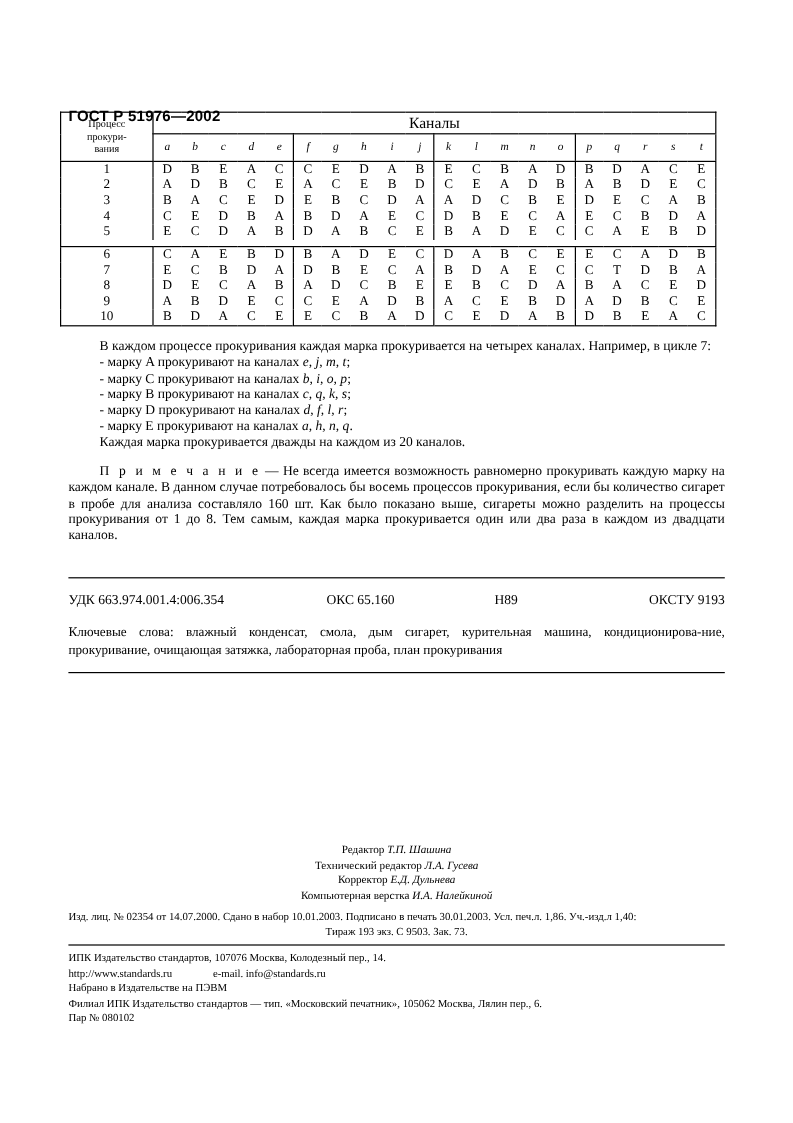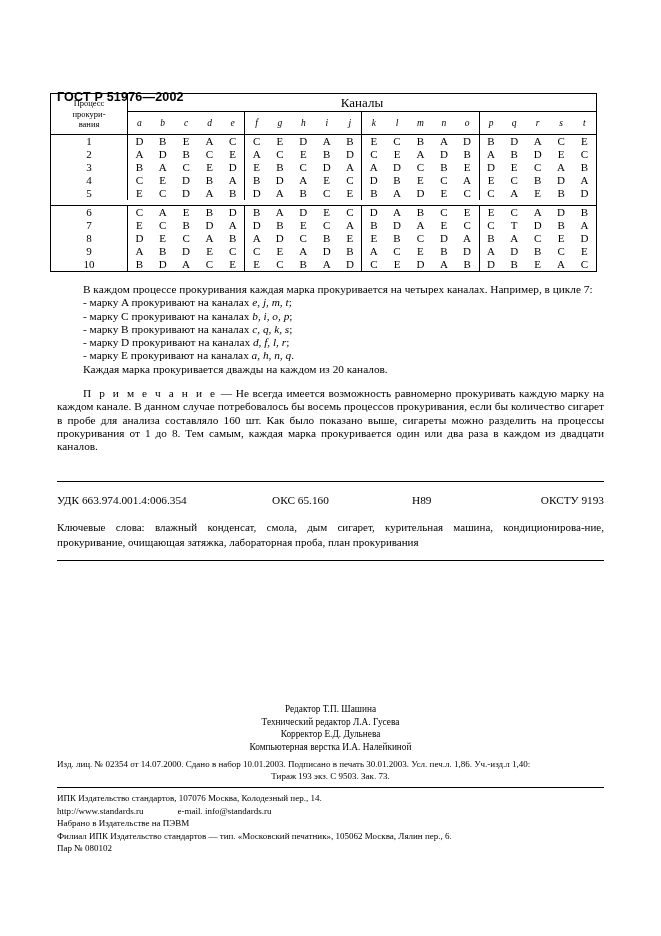--- a/index.html
+++ b/index.html
@@ -169,21 +169,21 @@
   
   .colophon {
     position: absolute;
     left: 57px;
     top: 703px;
     width: 547px;
     text-align: center;
     font-size: 9.3px;
     line-height: 12.6px;
   }
-  .colophon .nm { }
+  .colophon .nm { font-style: italic; }
 
   .imprint {
     position: absolute;
     left: 57px;
     top: 758px;
     width: 547px;
     text-align: center;
     font-size: 9px;
     line-height: 12px;
   }

